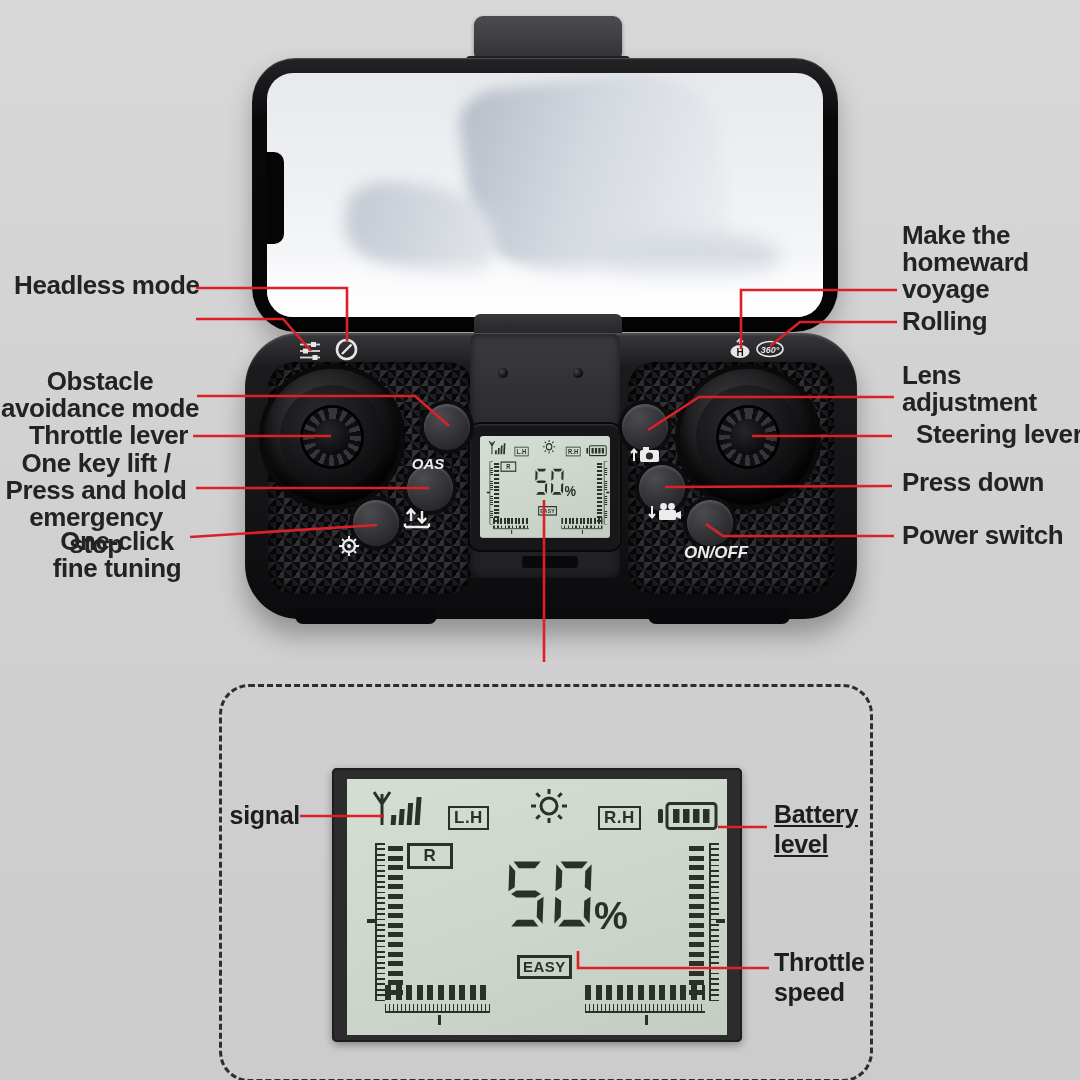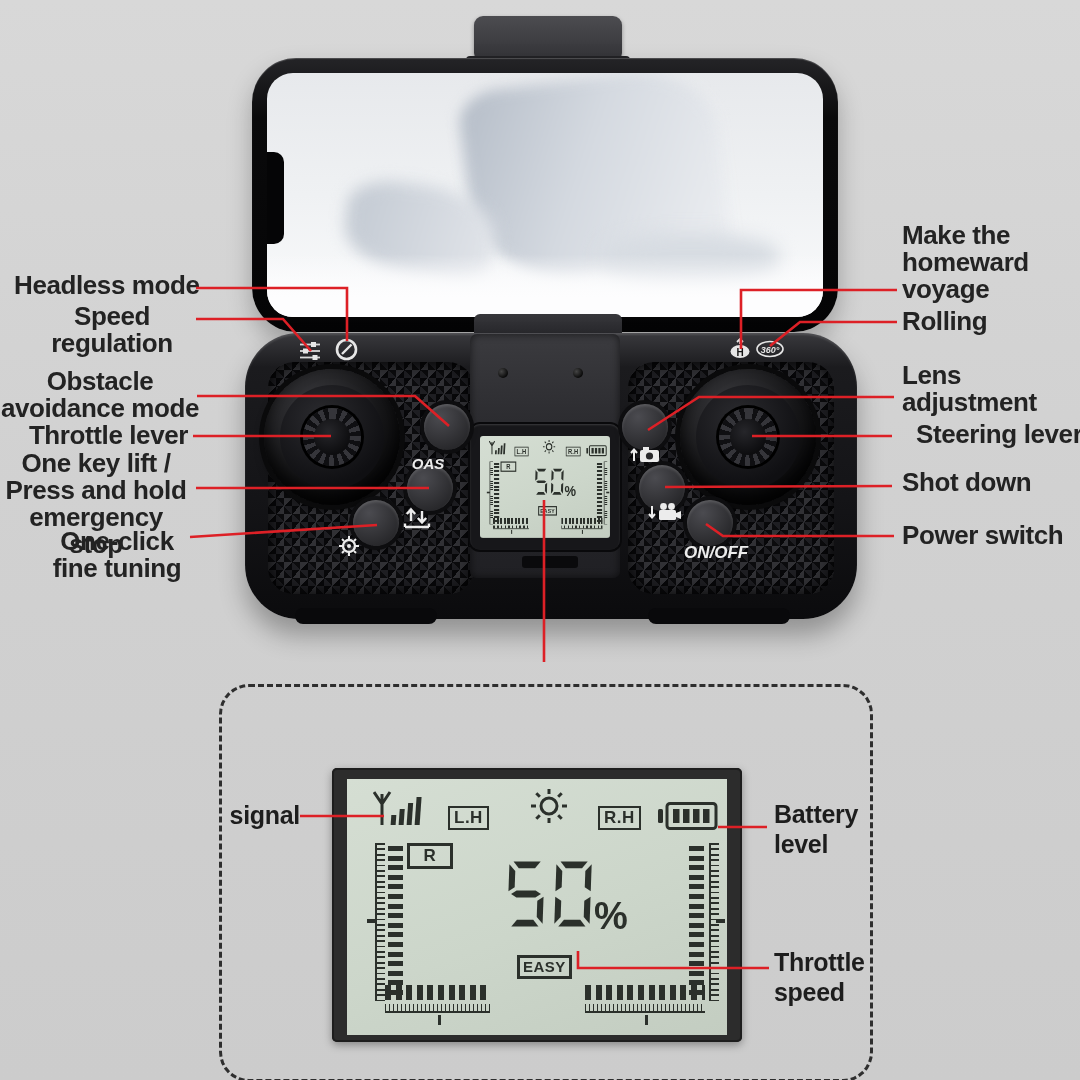--- a/index.html
+++ b/index.html
@@ -409,35 +409,34 @@
       </div>
       <div class="hruler" style="left:238px;top:206px;width:120px;">
         <div class="hbars"></div>
           <div class="hcomb"></div>
           <div class="hptr"></div>
       </div>
     </div>
   </div>
 
   <div class="small-label" style="left:228px;top:800px;width:72px;text-align:right;white-space:nowrap;">signal</div>
-  <div class="small-label" style="left:774px;top:799px;width:116px;">Battery level</div>
+  <div class="small-label" style="left:774px;top:799px;width:116px;text-decoration:underline;">Battery level</div>
   <div class="small-label" style="left:774px;top:947px;width:120px;">Throttle speed</div>
 
   <div class="callout nowrap" style="left:14px;top:272px;width:174px;text-align:right;">Headless mode</div>
-  <div class="callout" style="left:36px;top:303px;width:152px;text-align:center;">Speed regulation</div>
   <div class="callout" style="left:0px;top:368px;width:200px;text-align:center;">Obstacle avoidance mode</div>
   <div class="callout nowrap" style="left:14px;top:422px;width:174px;text-align:right;">Throttle lever</div>
   <div class="callout" style="left:0px;top:450px;width:192px;text-align:center;">One key lift / Press and hold emergency stop</div>
   <div class="callout" style="left:46px;top:528px;width:142px;text-align:center;">One-click fine tuning</div>
 
   <div class="callout" style="left:902px;top:222px;width:136px;">Make the homeward voyage</div>
   <div class="callout nowrap" style="left:902px;top:308px;">Rolling</div>
   <div class="callout" style="left:902px;top:362px;width:152px;">Lens adjustment</div>
   <div class="callout nowrap" style="left:916px;top:421px;">Steering lever</div>
-  <div class="callout nowrap" style="left:902px;top:469px;">Shot down</div>
+  <div class="callout nowrap" style="left:902px;top:469px;">Press down</div>
   <div class="callout nowrap" style="left:902px;top:522px;">Power switch</div>
 
   <svg class="lines">
     <polyline points="196,288 347,288 347,341"></polyline>
     <polyline points="196,319 283,319 311,351"></polyline>
     <polyline points="197,396 415,396 449,426"></polyline>
     <polyline points="193,436 331,436"></polyline>
     <polyline points="196,488 429,488"></polyline>
     <polyline points="190,537 377,525"></polyline>
     <polyline points="897,290 741,290 741,349"></polyline>

